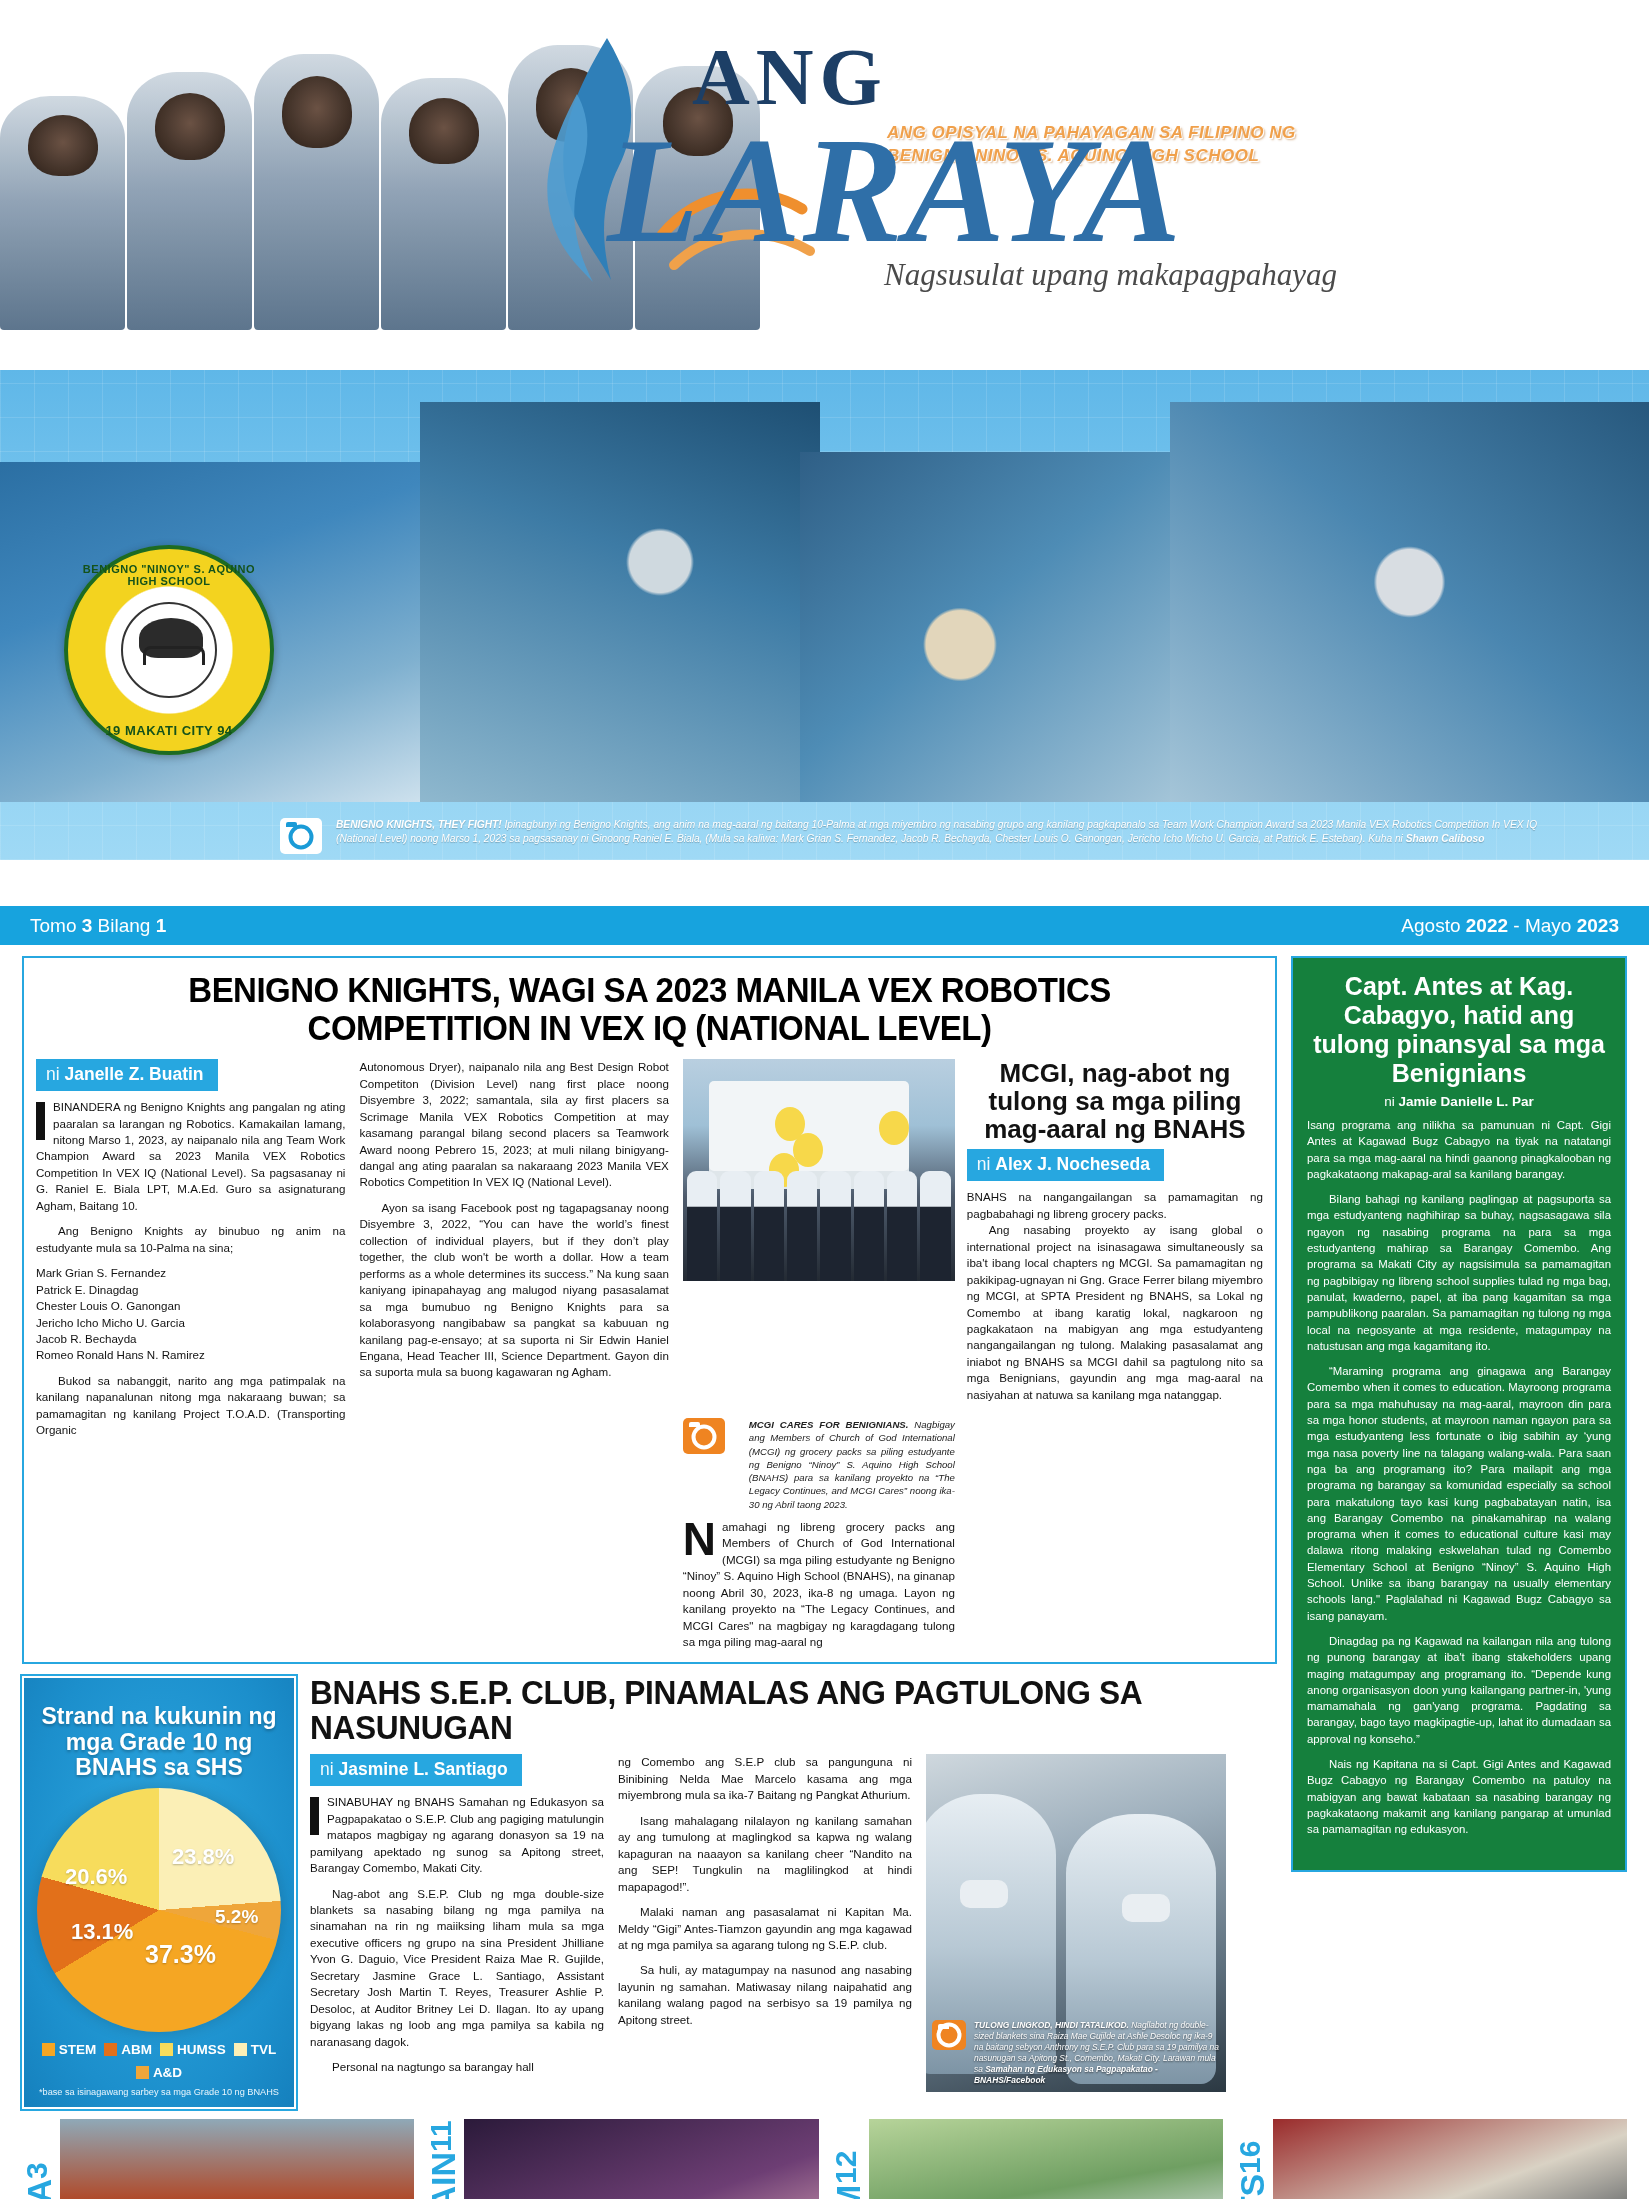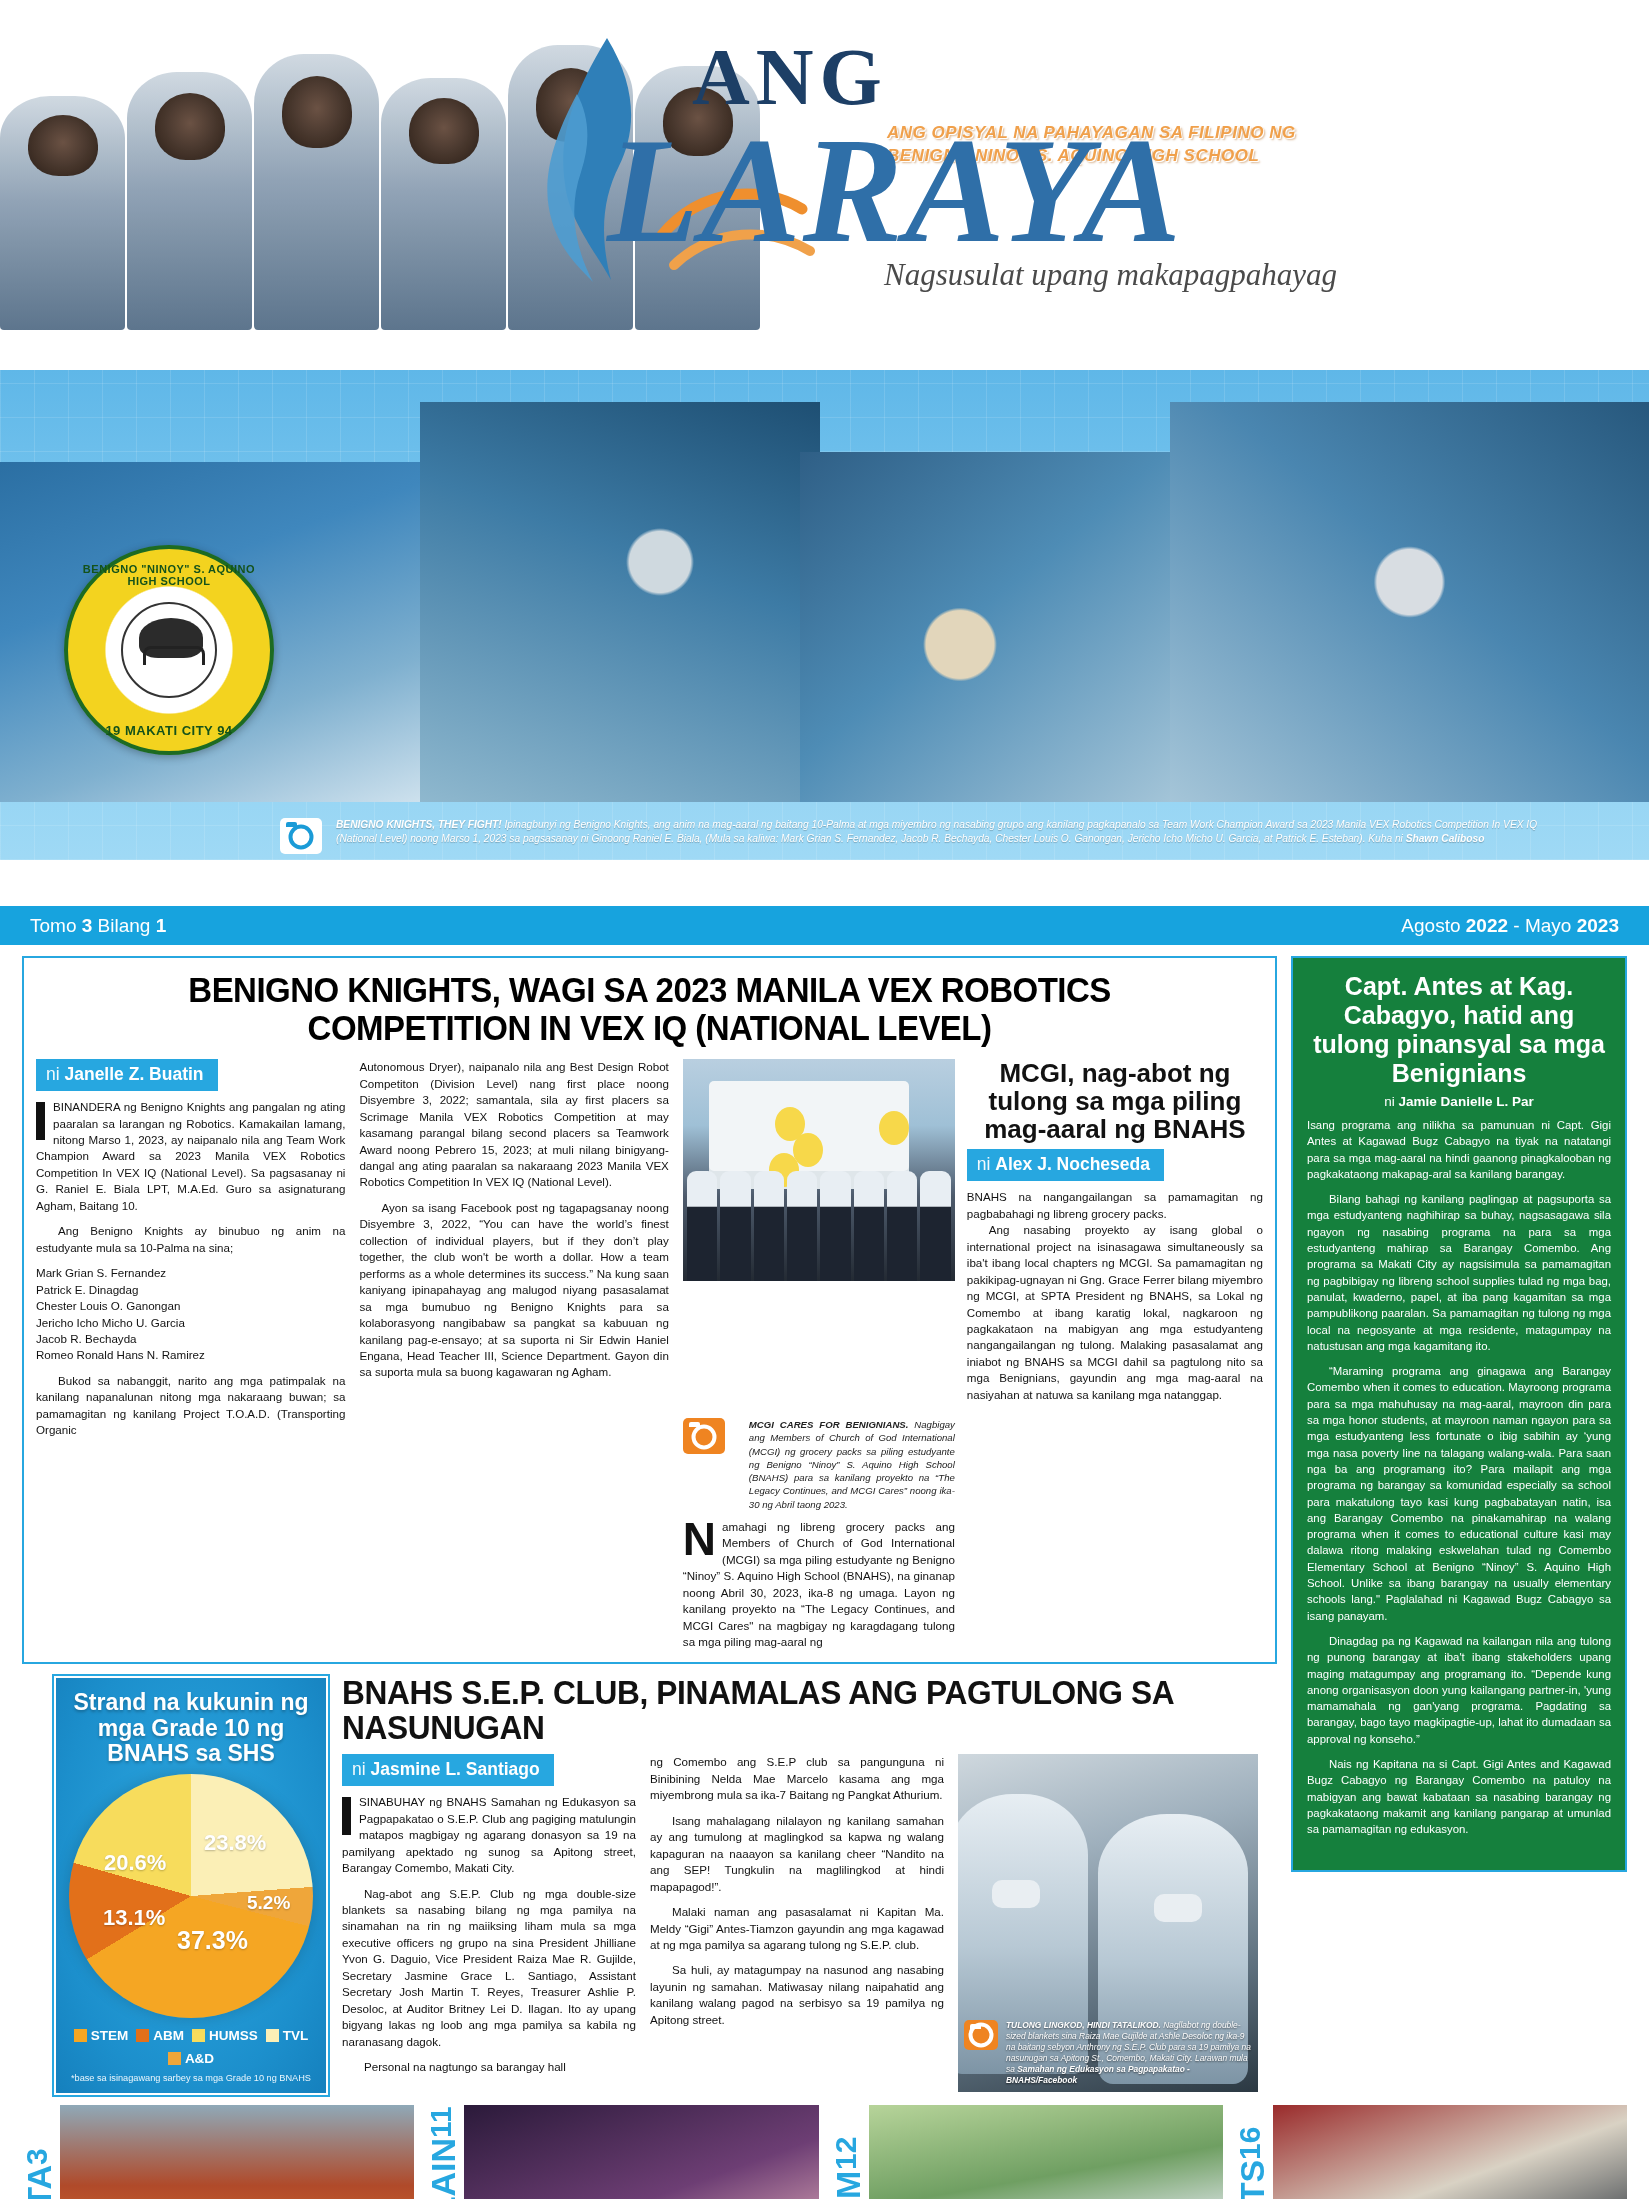--- a/index.html
+++ b/index.html
@@ -264,23 +264,22 @@
   .mini-caption b{ font-style:italic; }
 
   
   .row2 { display:flex; gap:14px; margin-top: 12px; }
 
   .chartcard{
     width: 274px; flex:0 0 auto;
     background: radial-gradient(ellipse at 50% 45%, #2ea9e2 0%, #1c8fcc 70%, #1580bd 100%);
     border: 2px solid #ffffff;
     outline: 2px solid #27a7e0;
-    padding: 12px 12px 10px 12px;
+    padding: 26px 12px 10px 12px;
     color:#fff;
-    margin-left:32px;
   }
   .chart-title{
     font-size: 23px; font-weight:700; line-height:1.1; text-align:center;
     text-shadow: 0 2px 3px rgba(0,0,0,.25);
     margin-bottom: 8px;
   }
   .pie-holder{ position:relative; width: 244px; height:244px; margin: 0 auto; }
   .pie {
     width:244px; height:244px; border-radius:50%;
     box-shadow: 0 0 16px rgba(0,0,0,.18);
@@ -518,21 +517,21 @@
     <div class="row2">
 
       <div class="chartcard">
         <div class="chart-title">Strand na kukunin ng mga Grade 10 ng BNAHS sa SHS</div>
         <div class="pie-holder">
           <div class="pie" id="pieEl" style="background: conic-gradient(rgb(251, 239, 182) 0deg, rgb(251, 239, 182) 85.68deg, rgb(239, 166, 58) 85.68deg, rgb(239, 166, 58) 104.4deg, rgb(245, 166, 35) 104.4deg, rgb(245, 166, 35) 238.68deg, rgb(226, 112, 26) 238.68deg, rgb(226, 112, 26) 285.84deg, rgb(247, 220, 92) 285.84deg, rgb(247, 220, 92) 360deg);"></div>
           <div class="pie-label" style="left:135px;top:56px;">23.8%</div>
           <div class="pie-label" style="left:178px;top:118px;font-size:19px">5.2%</div>
           <div class="pie-label" style="left:108px;top:152px;font-size:25px">37.3%</div>
           <div class="pie-label" style="left:34px;top:131px;">13.1%</div>
-          <div class="pie-label" style="left:35px;top:76px;">20.6%</div>
+          <div class="pie-label" style="left:28px;top:76px;">20.6%</div>
         </div>
         <div class="legend">
           <span>
               <i style="background:#F5A623"></i>
               <em style="font-style:normal">STEM</em>
             </span>
           <span>
               <i style="background:#E2701A"></i>
               <em style="font-style:normal">ABM</em>
             </span>

